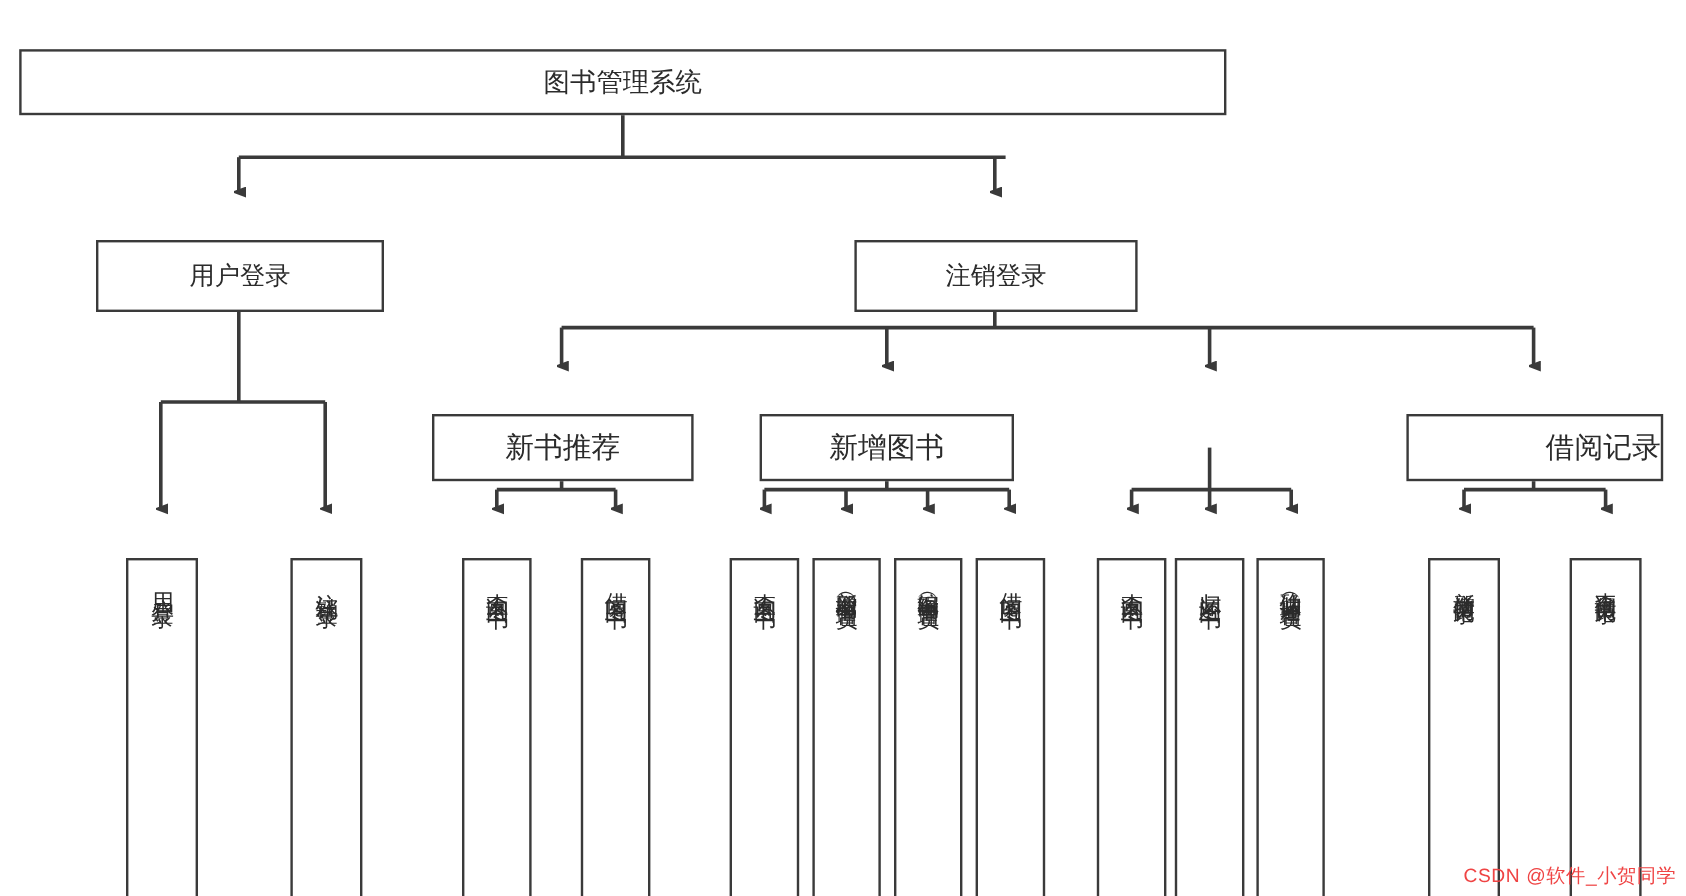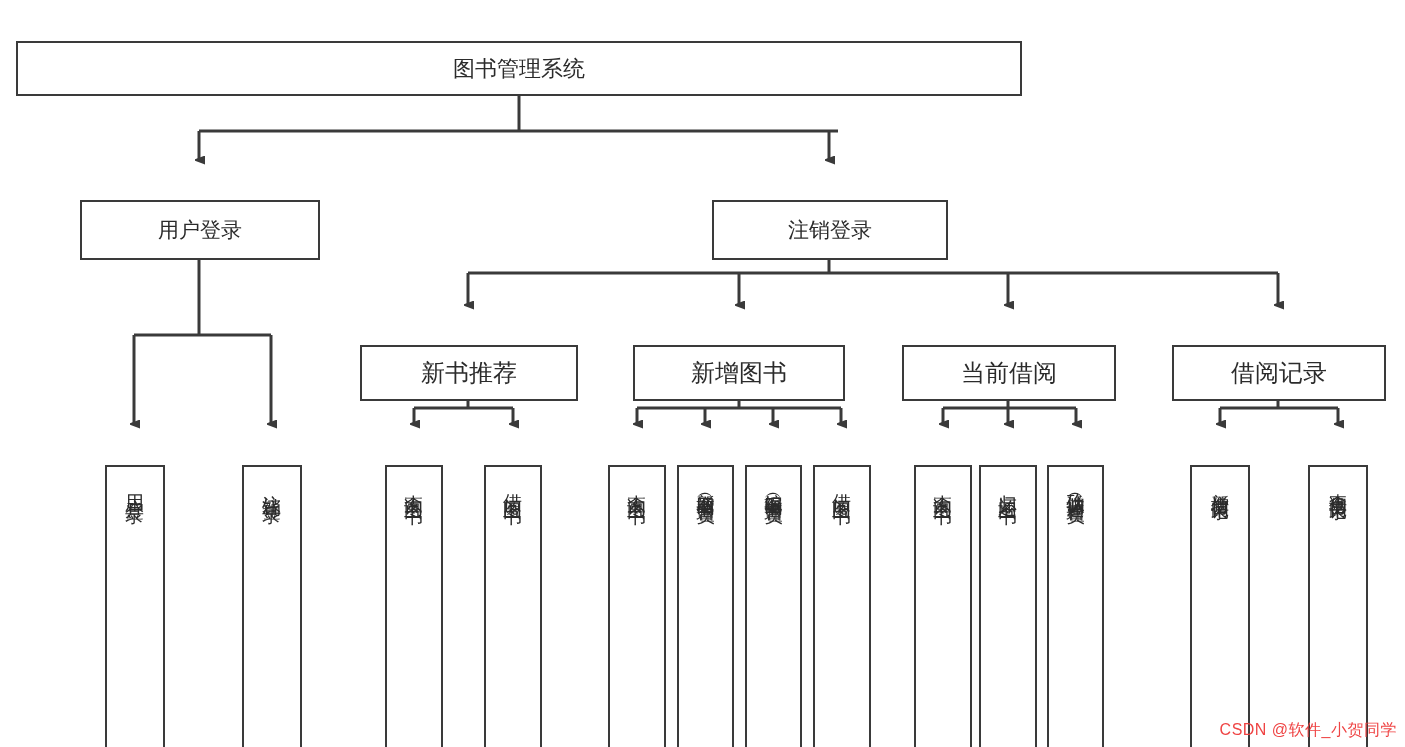--- a/index.html
+++ b/index.html
@@ -136,24 +136,21 @@
   <div class="node level2" style="left:712px; top:172px; width:236px; height:60px;">
     <span>注销登录</span>
   </div>
 
   <div class="node level3" style="left:360px; top:317px; width:218px; height:56px;">
     <span>新书推荐</span>
   </div>
   <div class="node level3" style="left:633px; top:317px; width:212px; height:56px;">
     <span>新增图书</span>
   </div>
-  <div class="node level3" style="left:902px; top:317px; width:214px; height:56px;">
-    <span>当前借阅</span>
-  </div>
-  <div class="node level3" style="left:1172px; top:317px; width:214px; height:56px;">
+  <div class="node level3" style="left:1172px; top:317px; width:214px; height:56px;justify-content:flex-end;">
     <span>借阅记录</span>
   </div>
 
   <div class="node leaf" style="left:105px; top:437px; width:60px; height:296px;">
     <span class="vtext">用户登录</span>
   </div>
   <div class="node leaf" style="left:242px; top:437px; width:60px; height:296px;">
     <span class="vtext">注销登录</span>
   </div>
 

